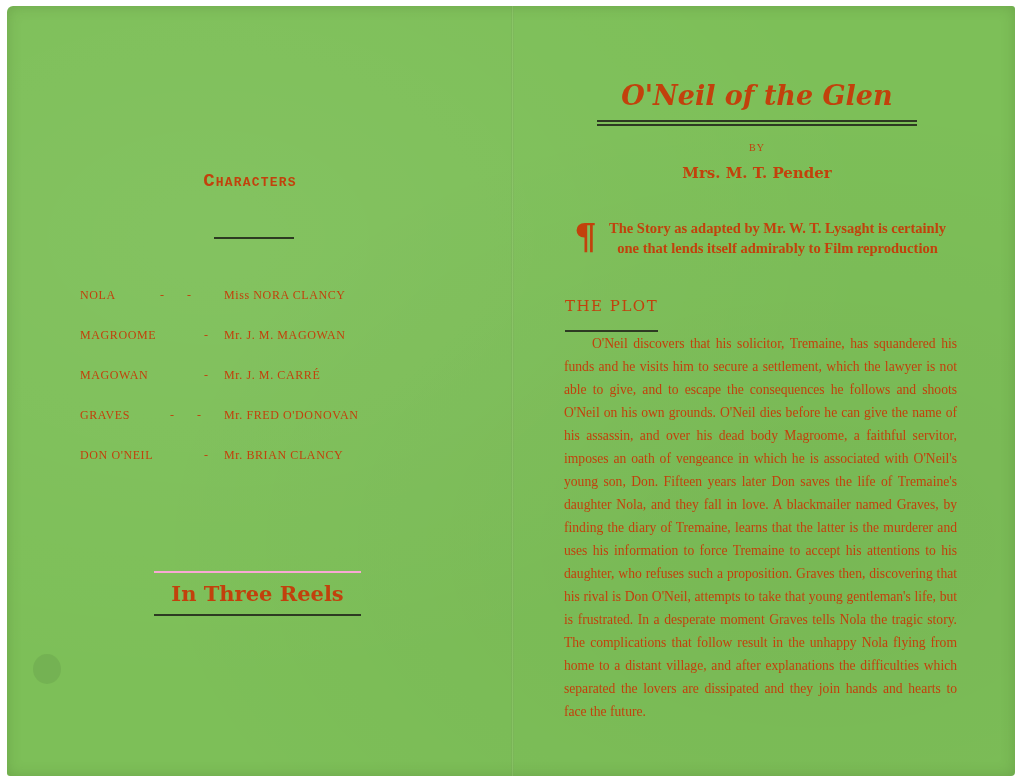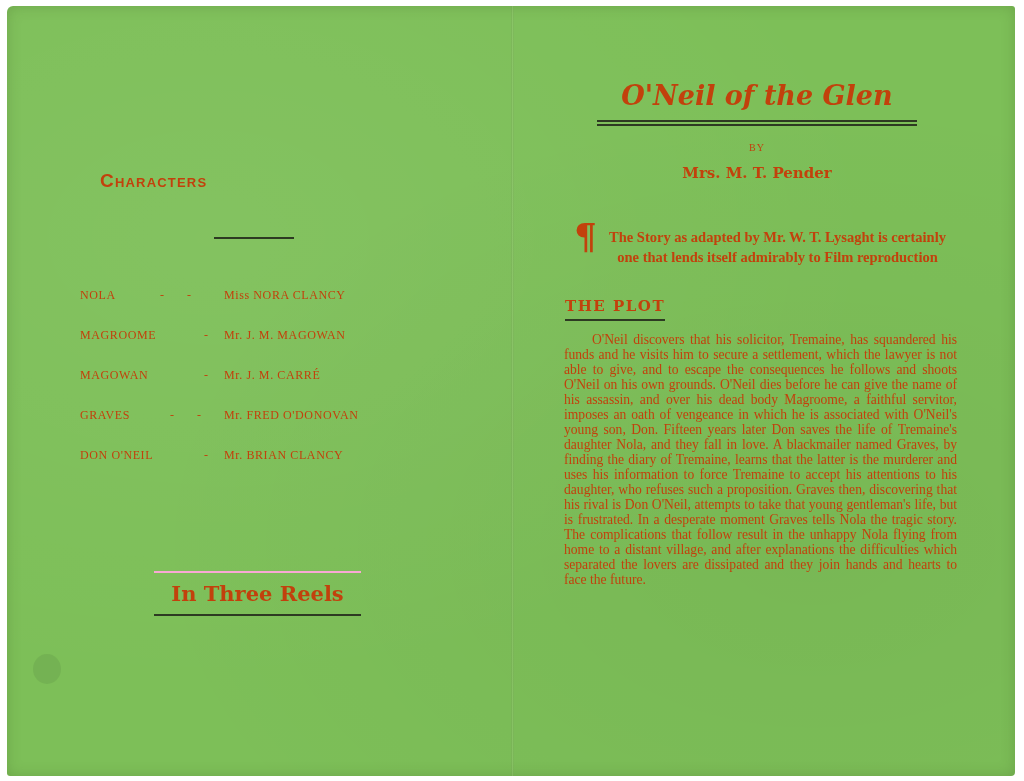--- a/index.html
+++ b/index.html
@@ -17,22 +17,22 @@
     position: absolute; left: 511px; top: 6px; width: 3px; height: 770px;
     background: linear-gradient(to right, rgba(90,130,60,0.25), rgba(170,210,140,0.25), rgba(90,130,60,0.2));
   }
   .stain {
     position: absolute; left: 33px; top: 654px; width: 28px; height: 30px;
     border-radius: 50%; background: rgba(80,120,60,0.18);
   }
   .ink { color: #c2410c; }
   
   .left-title {
-    position: absolute; left: 100px; width: 300px; top: 170px; text-align: left;
-    font-family: Liberation Sans, sans-serif; font-weight: bold; font-size: 19px; letter-spacing: 1.2px;
+    position: absolute; left: 100px; width: 300px; top: 170px; text-align: center;
+    font-family: Liberation Mono, monospace; font-weight: bold; font-size: 19px; letter-spacing: 1.2px;
     font-variant: small-caps;
   }
   .left-rule {
     position: absolute; left: 214px; top: 237px; width: 80px; height: 2px; background: #2d3a22;
   }
   .cast { position: absolute; left: 80px; top: 288px; font-family: Liberation Serif, serif; font-size: 12px; }
   .cast-row { height: 40px; position: relative; width: 380px; }
   .cast-role { position: absolute; left: 0; top: 0; letter-spacing: 0.6px; white-space: nowrap; }
   .cast-dash { position: absolute; left: 124px; top: 0; }
   .cast-actor { position: absolute; left: 144px; top: 0; letter-spacing: 0.6px; white-space: nowrap; }
@@ -58,30 +58,30 @@
   .author {
     position: absolute; left: 597px; width: 320px; top: 164px; text-align: center;
     font-family: "DejaVu Serif", serif; font-weight: bold; font-size: 15px;
   }
   .pilcrow {
     position: absolute; left: 574px; top: 216px; font-family: "DejaVu Serif", serif;
     font-weight: bold; font-size: 36px; line-height: 40px;
   }
   .intro {
     position: absolute; left: 605px; width: 345px; top: 218px; text-align: center;
-    font-family: "Liberation Serif", serif; font-weight: bold; font-size: 14.5px; line-height: 20px; margin-top: 9px;
+    font-family: "Liberation Serif", serif; font-weight: bold; font-size: 14.5px; line-height: 20px;
   }
   .plot-heading {
-    position: absolute; left: 565px; top: 297px; padding-bottom: 4px;
-    font-family: "DejaVu Serif", serif; font-weight: bold; font-size: 15px; letter-spacing: 1.5px;
+    position: absolute; left: 565px; top: 297px; padding-bottom: 15px;
+    font-family: "DejaVu Serif", serif; font-weight: normal; font-size: 15px; letter-spacing: 1.5px;
     border-bottom: 2px solid #2d3a22;
   }
   .plot-body {
     position: absolute; left: 564px; width: 393px; top: 332px;
-    font-family: "Liberation Serif", serif; font-size: 13.6px; line-height: 15px;
+    font-family: "Liberation Serif", serif; font-size: 13.6px; line-height: 23px;
     text-align: justify; text-indent: 28px; hyphens: manual;
   }
 </style>
 </head>
 <body>
 
 <div class="paper"></div>
 <div class="fold"></div>
 <div class="stain"></div>
 

